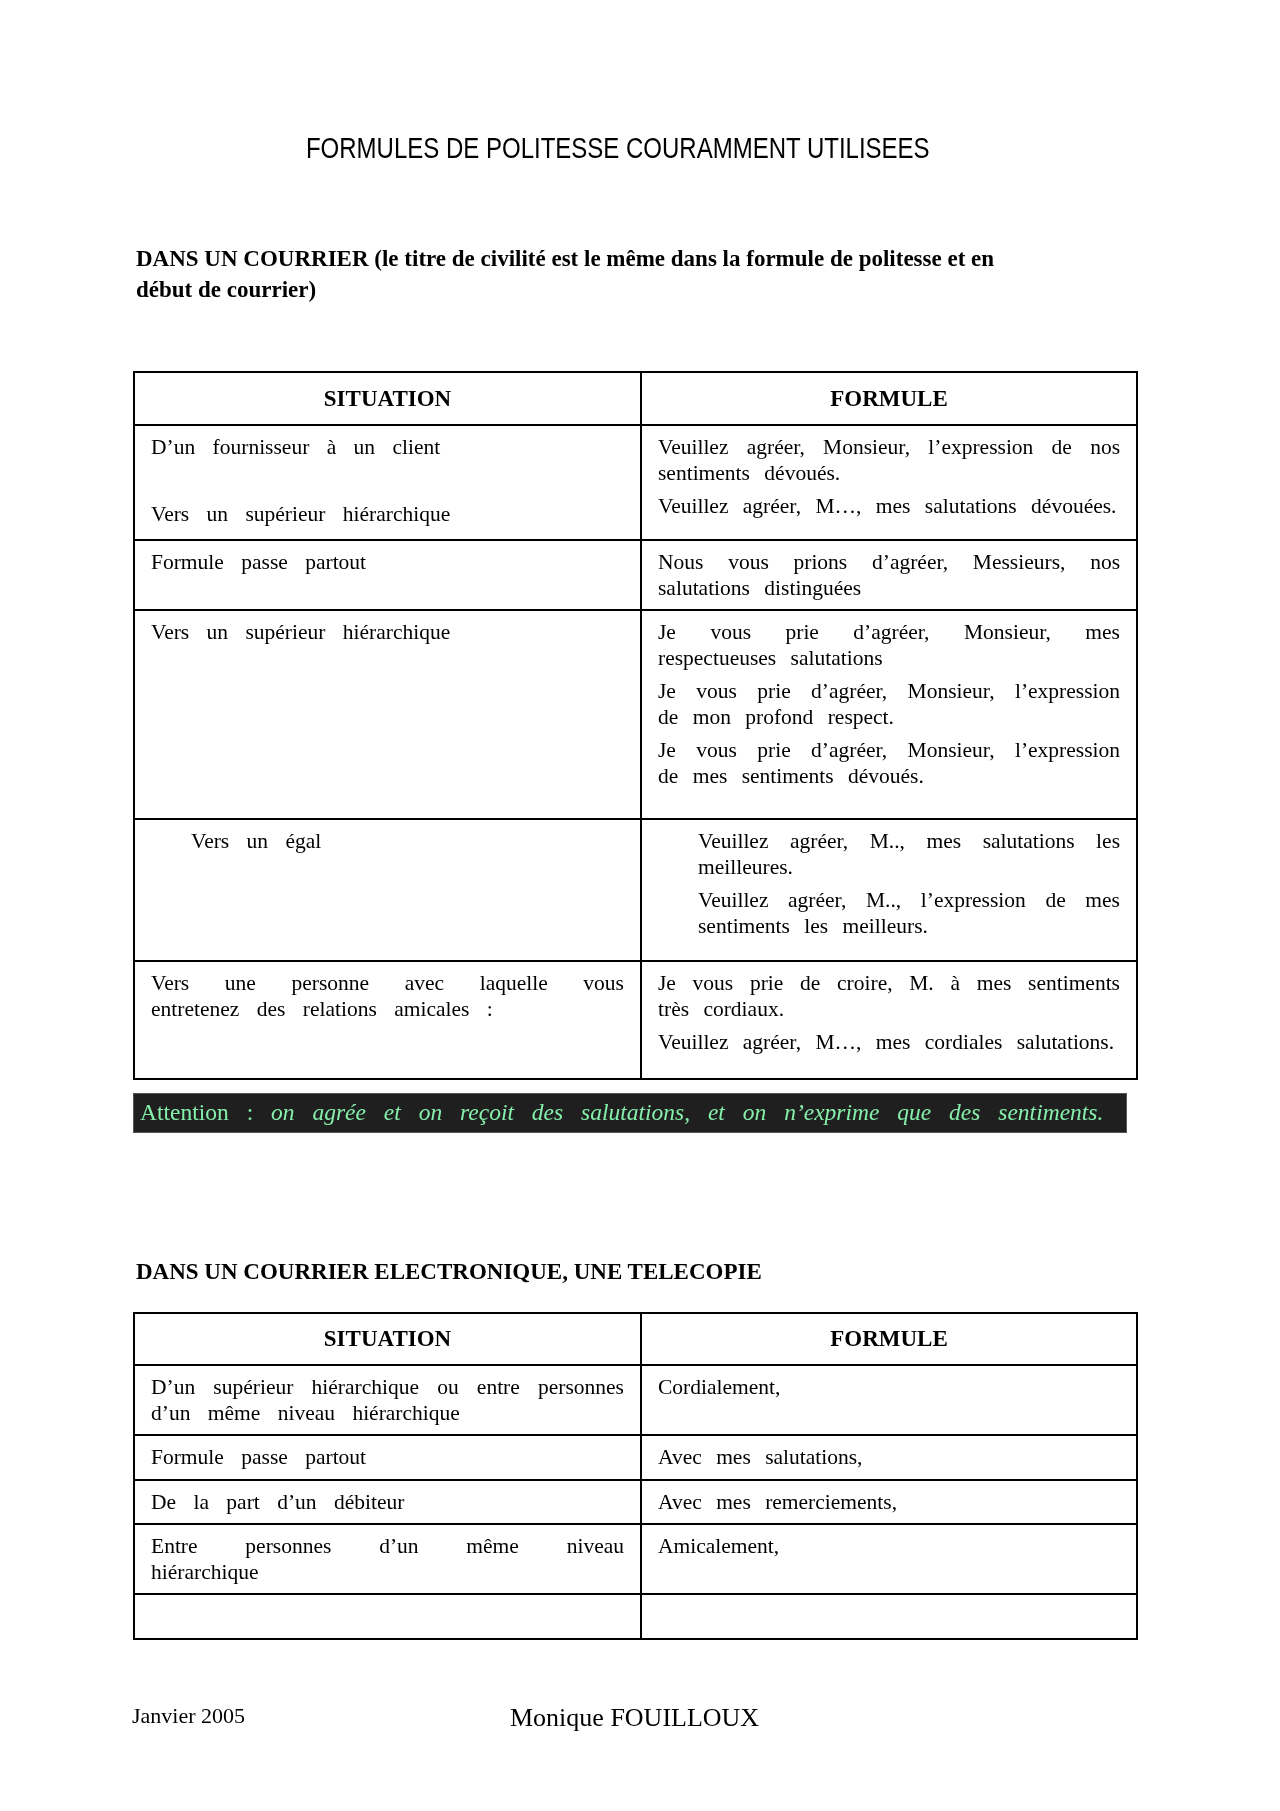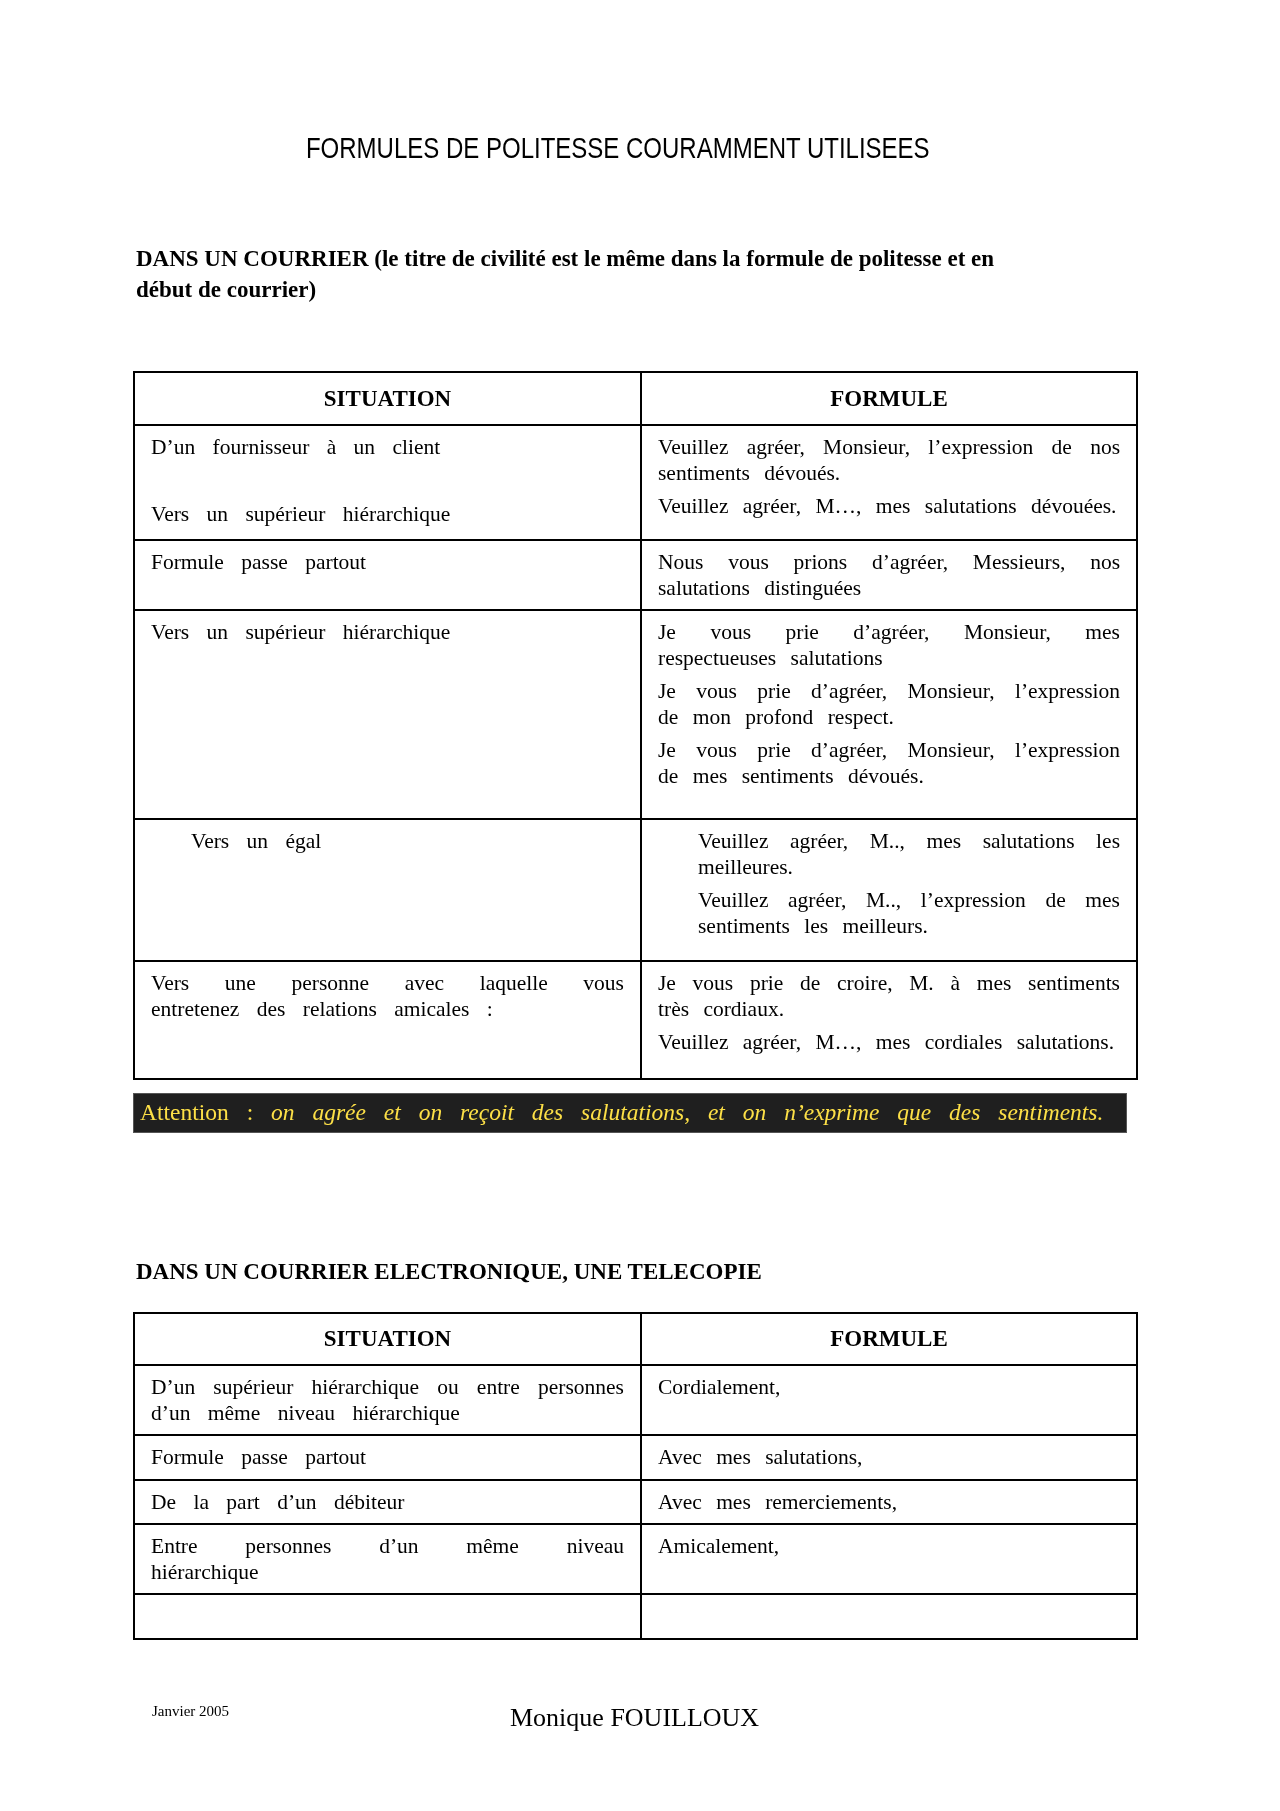--- a/index.html
+++ b/index.html
@@ -43,27 +43,27 @@
   .tbl1 tbody tr:nth-child(5) td{height:115px;}
   .tbl2{top:1312px;}
   .tbl2 th{height:24px;}
   .tbl2 tbody tr:nth-child(1) td{height:59px;}
   .tbl2 tbody tr:nth-child(2) td{height:25px;}
   .tbl2 tbody tr:nth-child(3) td{height:23px;}
   .tbl2 tbody tr:nth-child(4) td{height:56px;}
   .tbl2 tbody tr:nth-child(5) td{height:25px;}
   .attention{
     position:absolute;top:1093px;left:133px;width:994px;box-sizing:border-box;
-    background:#1f1f1f;color:#fde047;border:1px solid #555;
+    background:#1f1f1f;color:#86efac;border:1px solid #555;
     font-size:23.5px;line-height:31px;padding:3px 6px 4px 6px;
     text-align:justify;word-spacing:12px;
   }
   .attention .att-label{font-style:normal;}
   .attention .att-text{font-style:italic;}
-  .footer-date{position:absolute;top:1703px;left:152px;font-size:15px;}
+  .footer-date{position:absolute;top:1703px;left:132px;font-size:22px;}
   .footer-author{position:absolute;top:1703px;left:510px;font-size:26px;}
 </style>
 </head>
 <body>
 
 <div class="page">
 
   <div class="doc-title">
     <span class="narrow">FORMULES DE POLITESSE COURAMMENT UTILISEES</span>
   </div>

